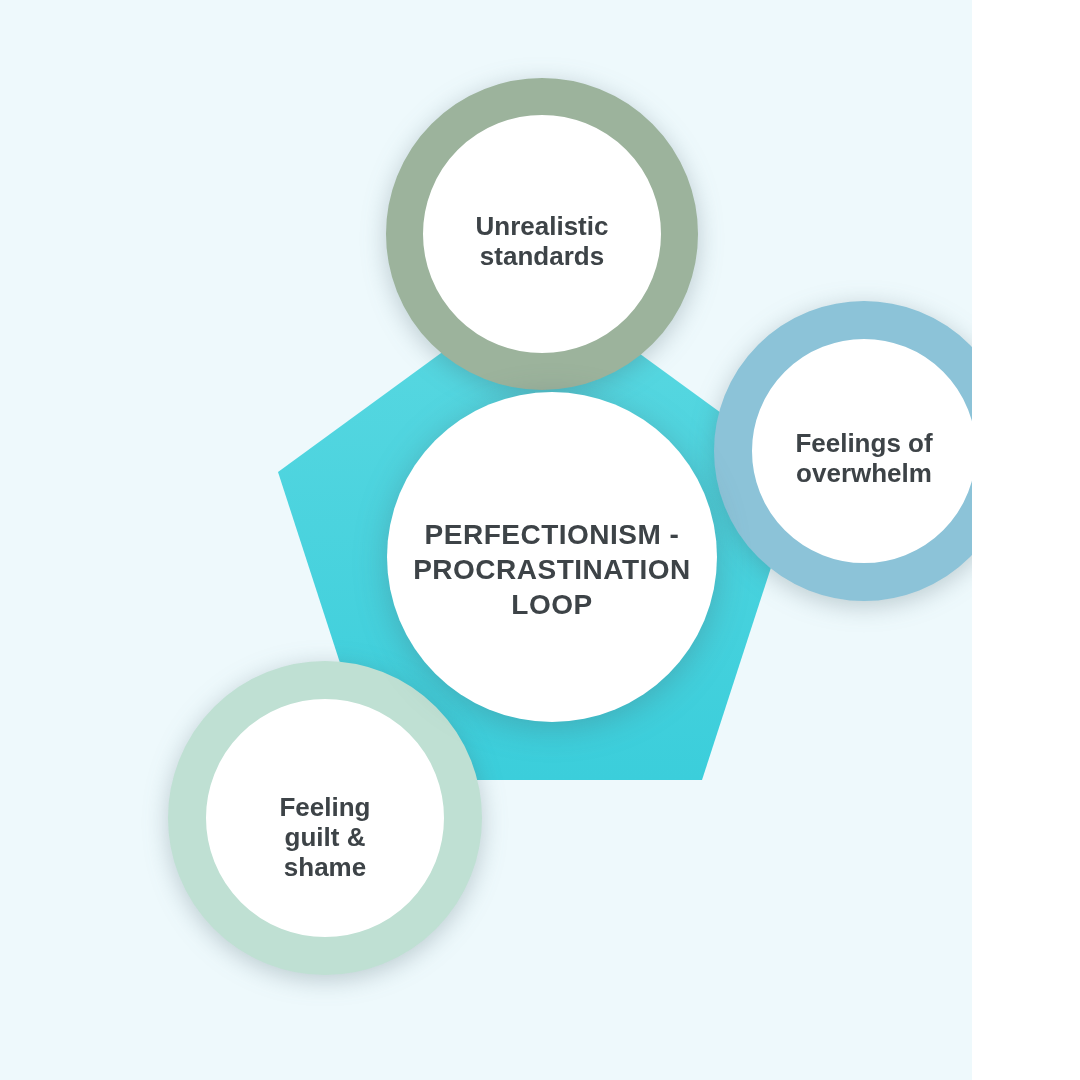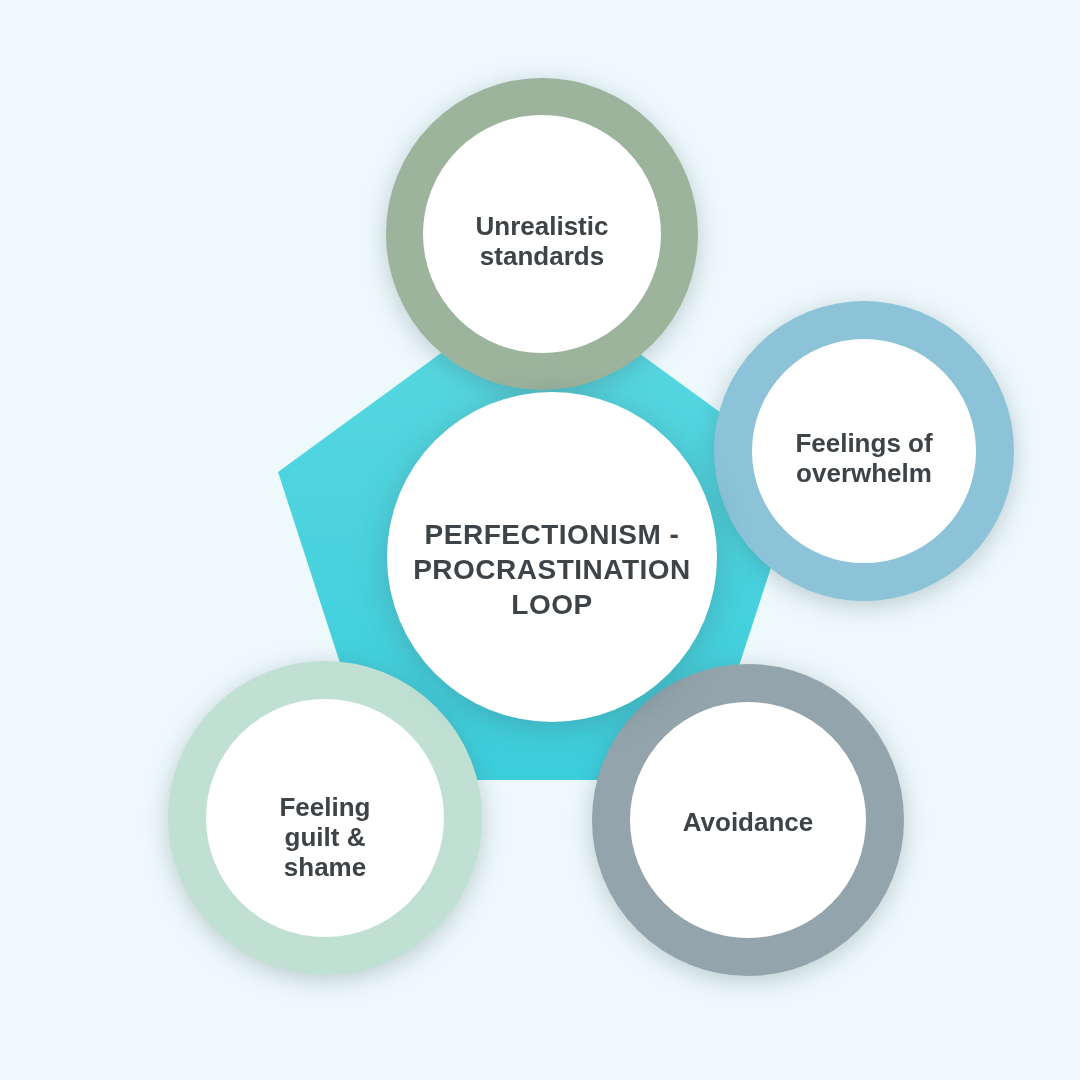--- a/index.html
+++ b/index.html
@@ -1,21 +1,21 @@
 <!DOCTYPE html>
 <html><head>
 <meta charset="utf-8">
 <style>
   html, body {
     margin: 0;
     padding: 0;
   }
   .canvas {
     position: relative;
-    width: 1080px;
+    width: 972px;
     height: 1080px;
     overflow: hidden;
     font-family: "Liberation Sans", sans-serif;
   }
   .spokes-svg {
     position: absolute;
     left: 0;
     top: 0;
     width: 1080px;
     height: 1080px;
@@ -91,23 +91,20 @@
   <div class="node node-top" style="border-color: rgb(156, 179, 156);">
     <div class="node-label" style="color: rgb(61, 67, 71);">Unrealistic
 standards</div>
   </div>
 
   <div class="node node-right" style="border-color: rgb(140, 195, 216);">
     <div class="node-label" style="color: rgb(61, 67, 71);">Feelings of
 overwhelm</div>
   </div>
 
-  <div class="node node-br" style="border-color: rgb(147, 164, 172);">
-    <div class="node-label" style="color: rgb(61, 67, 71);">Avoidance</div>
-  </div>
 
   <div class="node node-bl" style="border-color: rgb(191, 224, 211);">
     <div class="node-label" style="color: rgb(61, 67, 71);">Feeling
 guilt &amp;
 shame</div>
   </div>
 
 
   <div class="hub">
     <div class="hub-label" style="color: rgb(61, 67, 71);">PERFECTIONISM -

